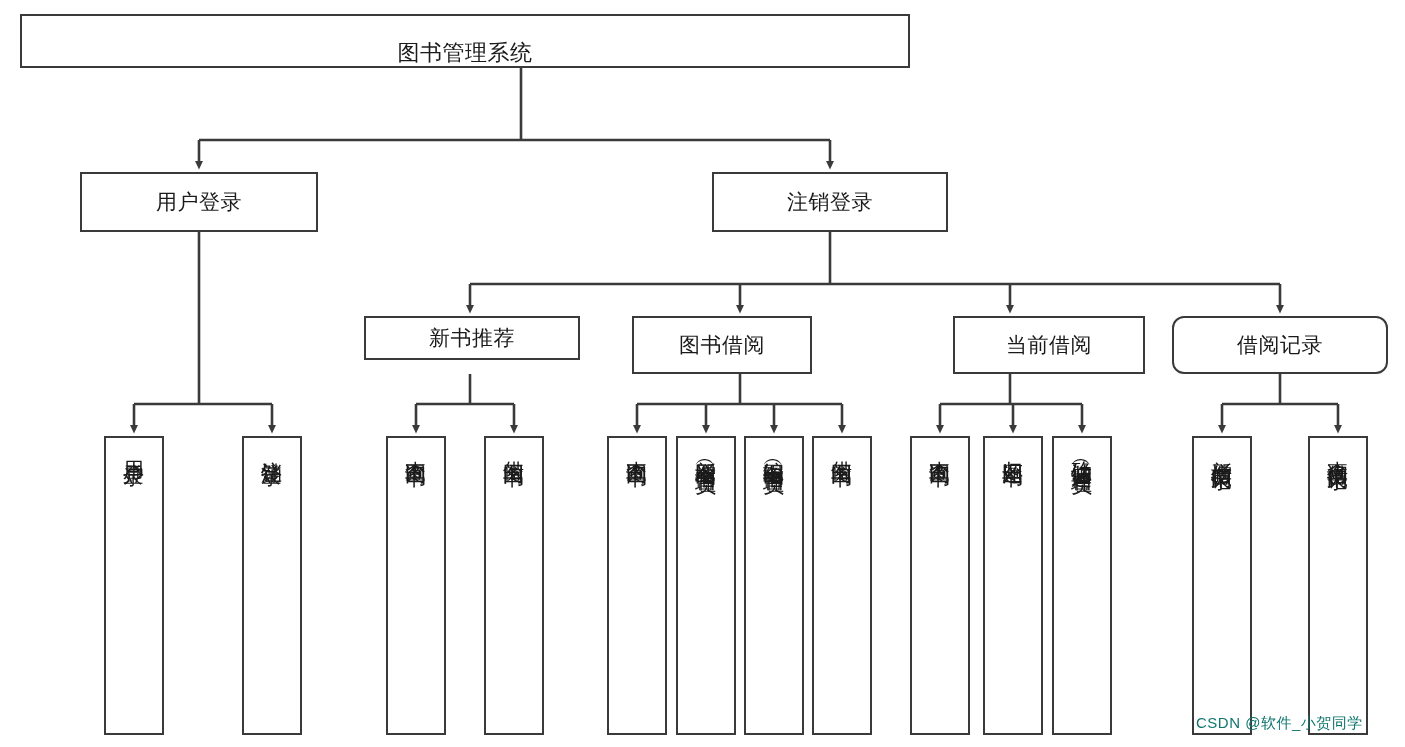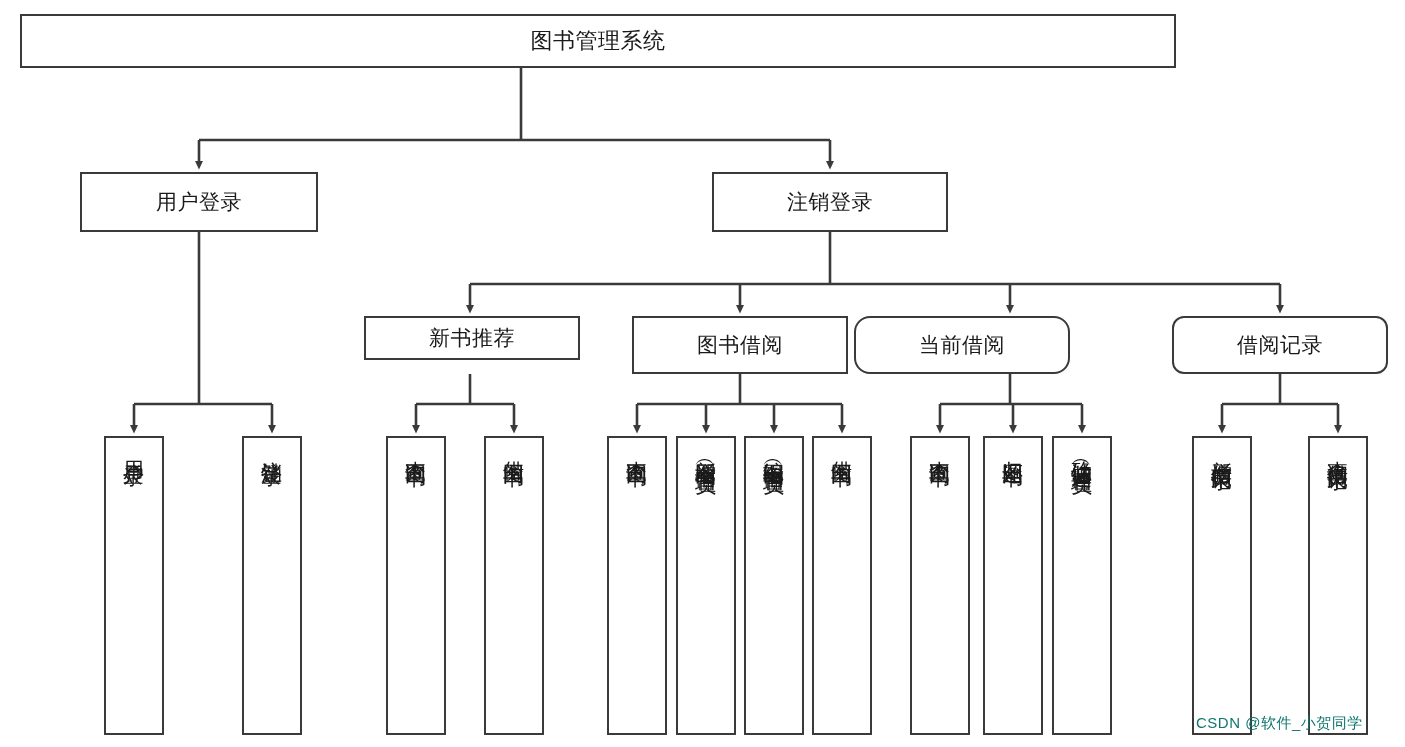--- a/index.html
+++ b/index.html
@@ -107,36 +107,36 @@
         <path d="M940,404 L940,426" marker-end="url(#arrow)"></path>
         <path d="M1013,404 L1013,426" marker-end="url(#arrow)"></path>
         <path d="M1082,404 L1082,426" marker-end="url(#arrow)"></path>
         <path d="M1280,374 L1280,404"></path>
         <path d="M1222,404 L1338,404"></path>
         <path d="M1222,404 L1222,426" marker-end="url(#arrow)"></path>
         <path d="M1338,404 L1338,426" marker-end="url(#arrow)"></path>
       </g>
   </svg>
   <div id="nodes">
-      <div class="node horiz root" style="left: 20px; top: 14px; width: 1156px; height: 54px;">
+      <div class="node horiz root" style="left: 20px; top: 14px; width: 890px; height: 54px; align-items: flex-end;">
         <span class="label">图书管理系统</span>
       </div>
       <div class="node horiz" style="left: 80px; top: 172px; width: 238px; height: 60px;">
         <span class="label">用户登录</span>
       </div>
       <div class="node horiz" style="left: 712px; top: 172px; width: 236px; height: 60px;">
         <span class="label">注销登录</span>
       </div>
       <div class="node horiz" style="left: 364px; top: 316px; width: 216px; height: 44px;">
         <span class="label">新书推荐</span>
       </div>
-      <div class="node horiz" style="left: 632px; top: 316px; width: 216px; height: 58px;">
+      <div class="node horiz" style="left: 632px; top: 316px; width: 180px; height: 58px;">
         <span class="label">图书借阅</span>
       </div>
-      <div class="node horiz" style="left: 854px; top: 316px; width: 216px; height: 58px; border-radius: 16px;">
+      <div class="node horiz" style="left: 953px; top: 316px; width: 192px; height: 58px;">
         <span class="label">当前借阅</span>
       </div>
       <div class="node horiz" style="left: 1172px; top: 316px; width: 216px; height: 58px; border-radius: 12px;">
         <span class="label">借阅记录</span>
       </div>
       <div class="node vert" style="left: 104px; top: 436px; width: 60px; height: 299px;">
         <span class="label">用户登录</span>
       </div>
       <div class="node vert" style="left: 242px; top: 436px; width: 60px; height: 299px;">
         <span class="label">注销登录</span>

